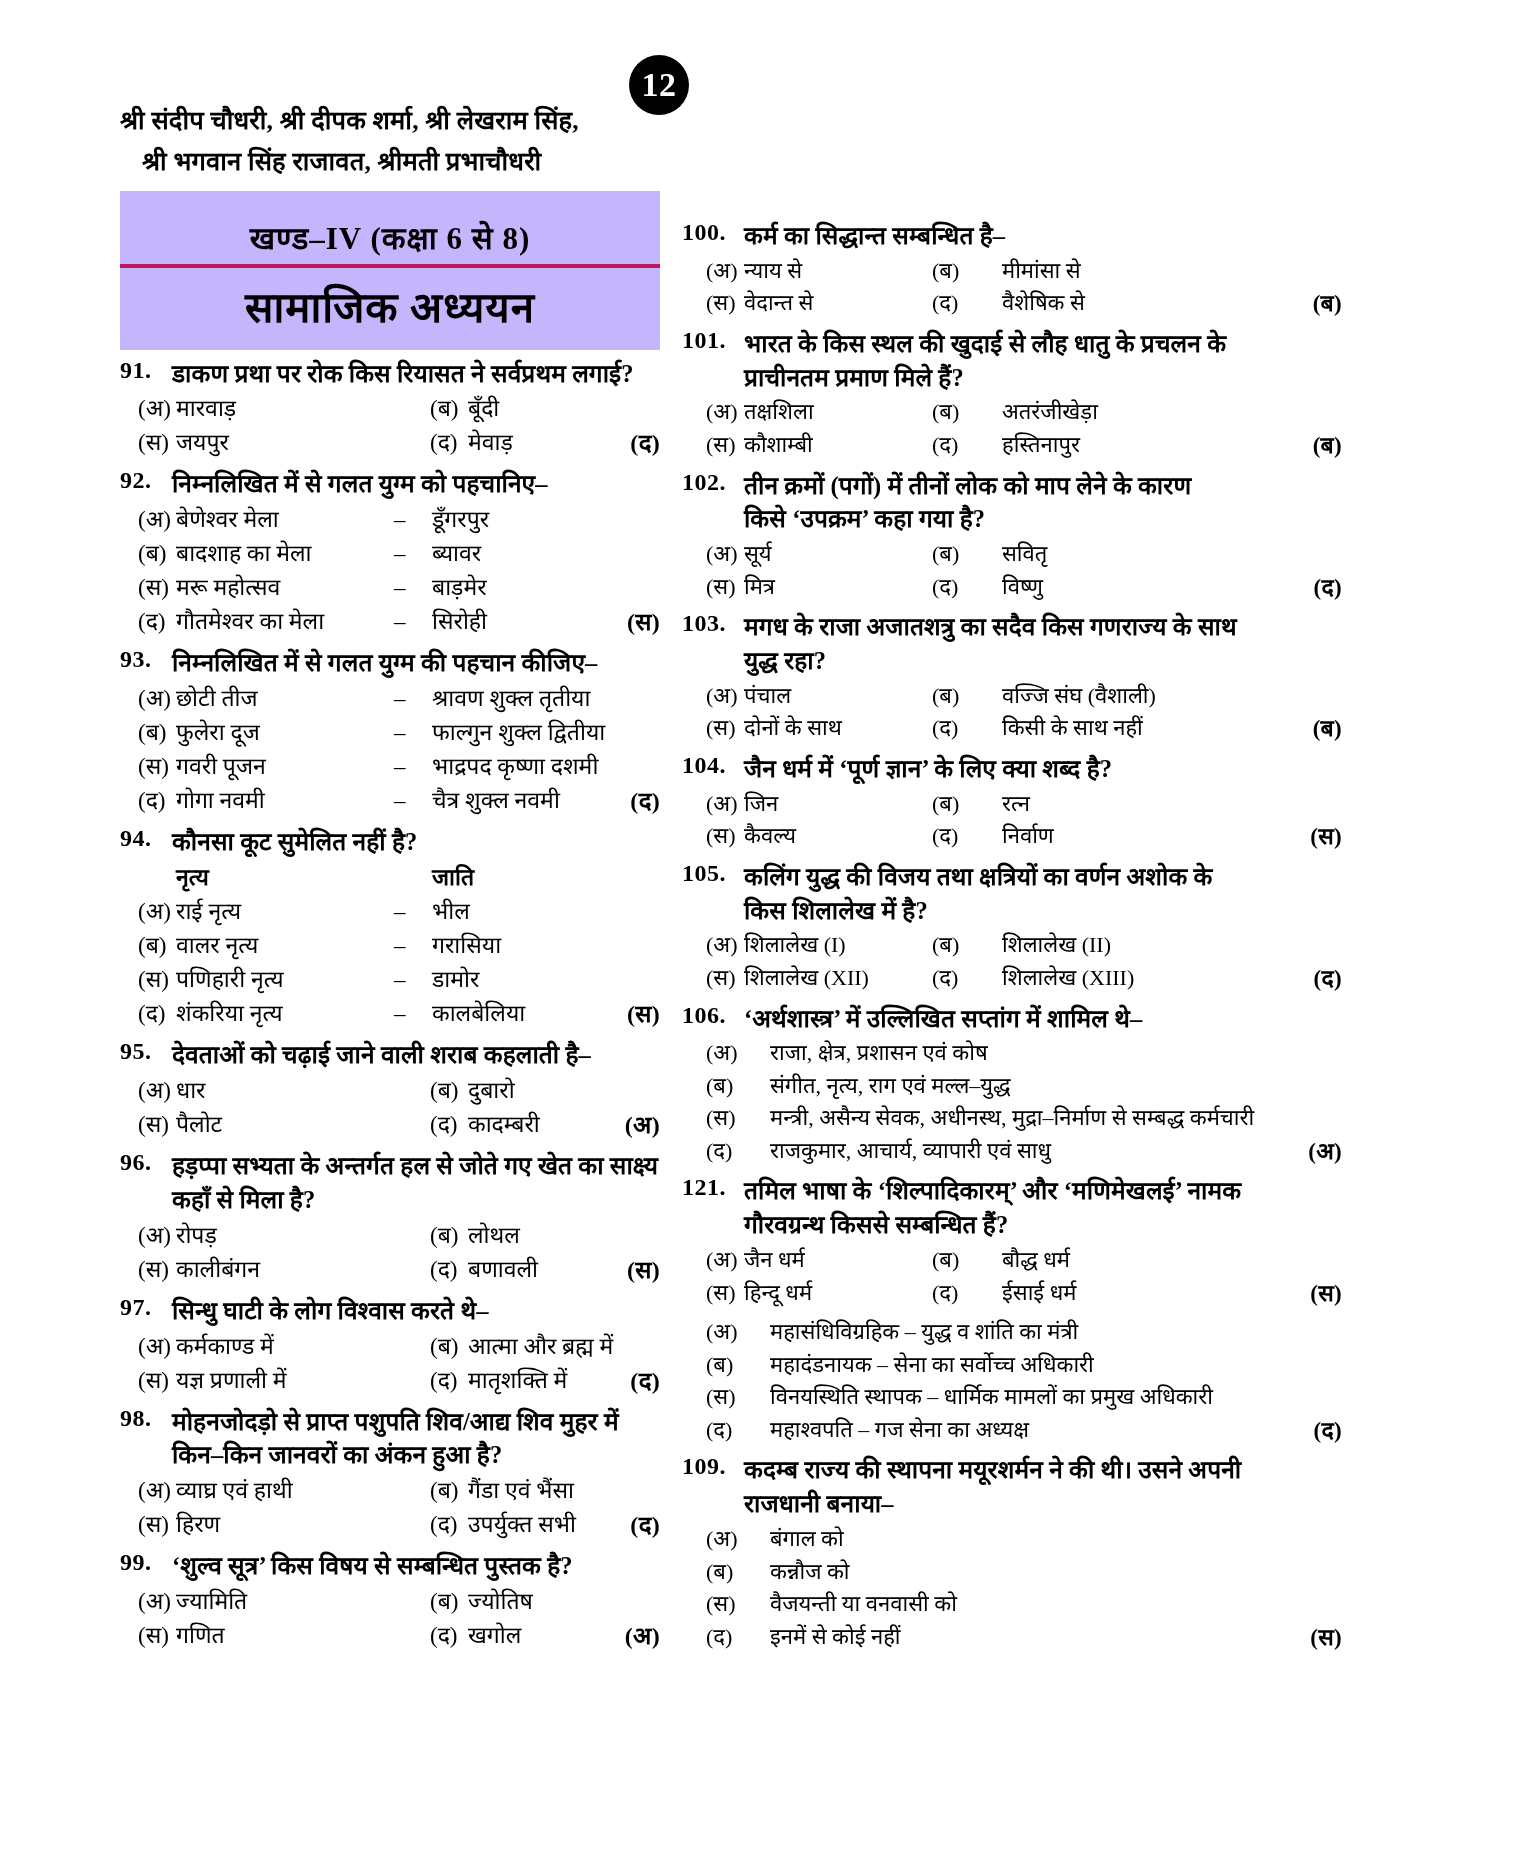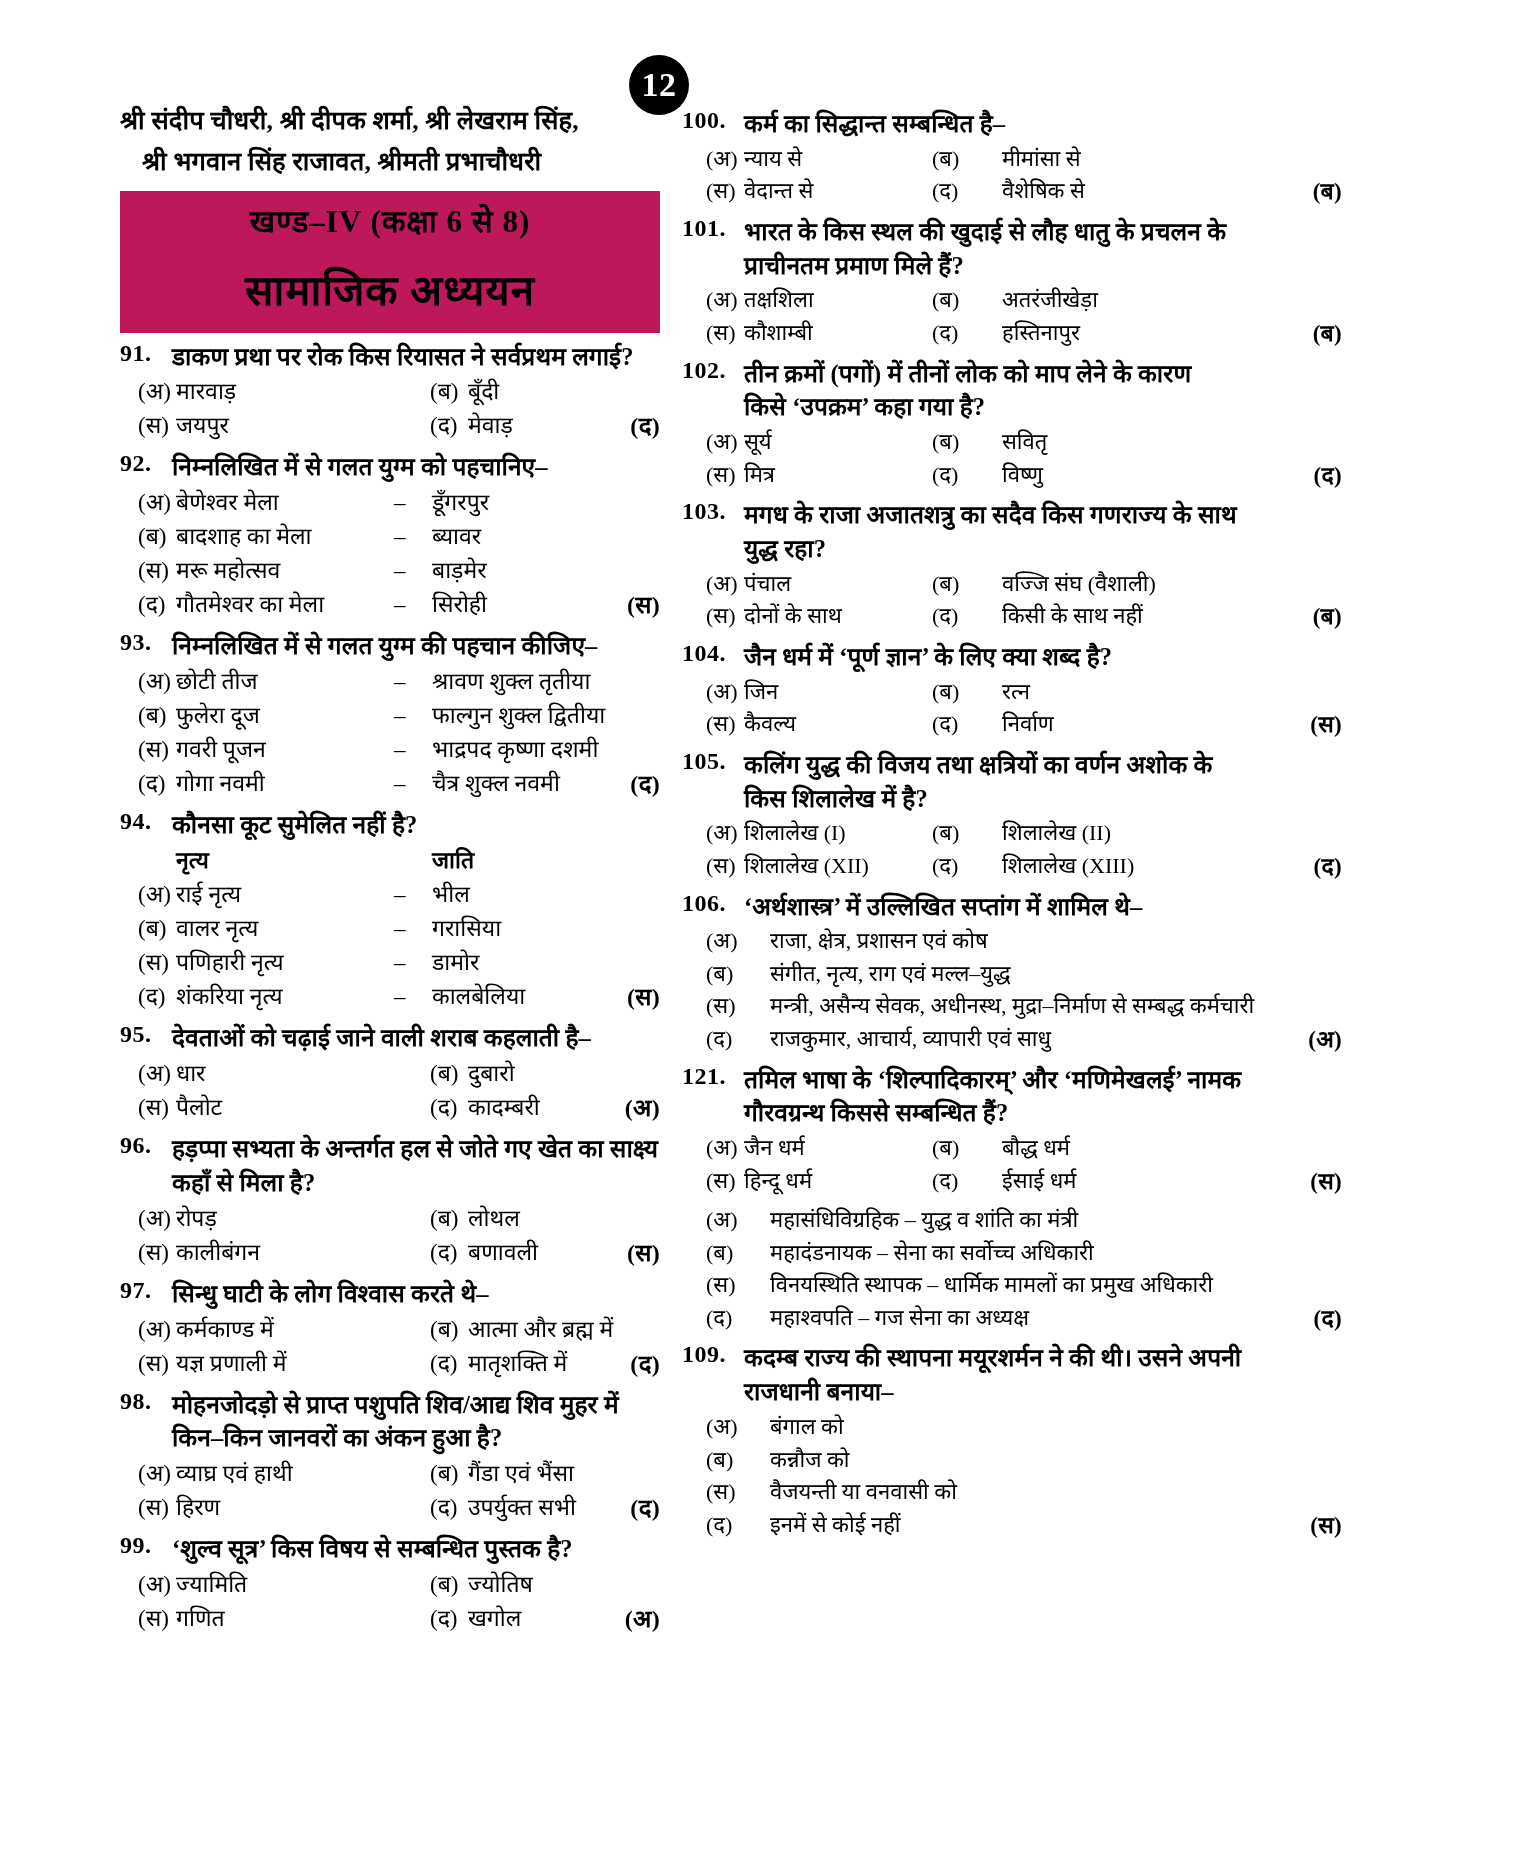--- a/index.html
+++ b/index.html
@@ -33,43 +33,43 @@
   
   .page {
     position: absolute;
     left: 0; top: 0;
     width: 1521px; height: 1875px;
     padding: 100px 120px 40px 120px;
   }
   .cols {
     display: flex;
     gap: 22px;
-    align-items: flex-start;
+    align-items: flex-end;
   }
   .col {
     width: 540px;
     flex: 0 0 540px;
   }
   .col.right { width: 660px; flex: 0 0 660px; }
 
   
   .authors {
     font-weight: bold;
     font-size: 25.5px;
     line-height: 1.62;
     letter-spacing: 0.2px;
     white-space: nowrap;
   }
   .authors .line2 { padding-left: 22px; }
 
   
   .sect {
-    background: #be185d;
+    background: #c4b5fd;
     margin-top: 8px;
-    padding: 3px 0 10px 0;
+    padding: 20px 0 10px 0;
   }
   .sect .l1, .sect .l2 {
     text-align: center;
     font-weight: bold;
     letter-spacing: 1px;
   }
   .sect .l1 { font-size: 31px; padding: 5px 0 6px 0; }
   .sect .l2 { font-size: 42px; padding: 9px 0 6px 0; border-top: 4px solid #be185d;}
 
   

